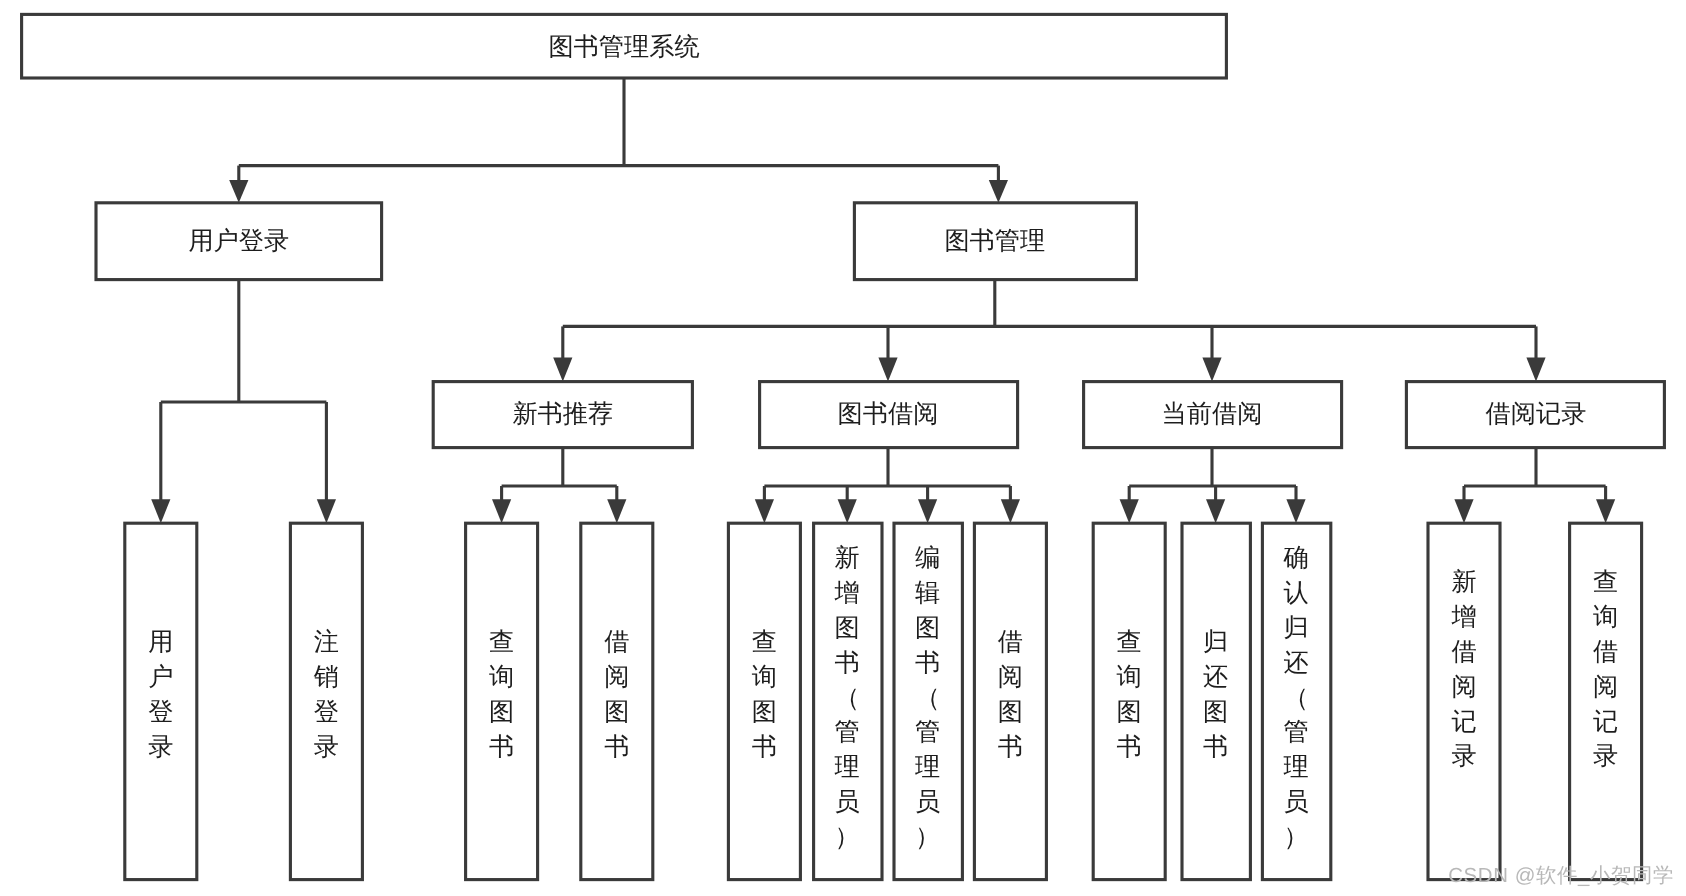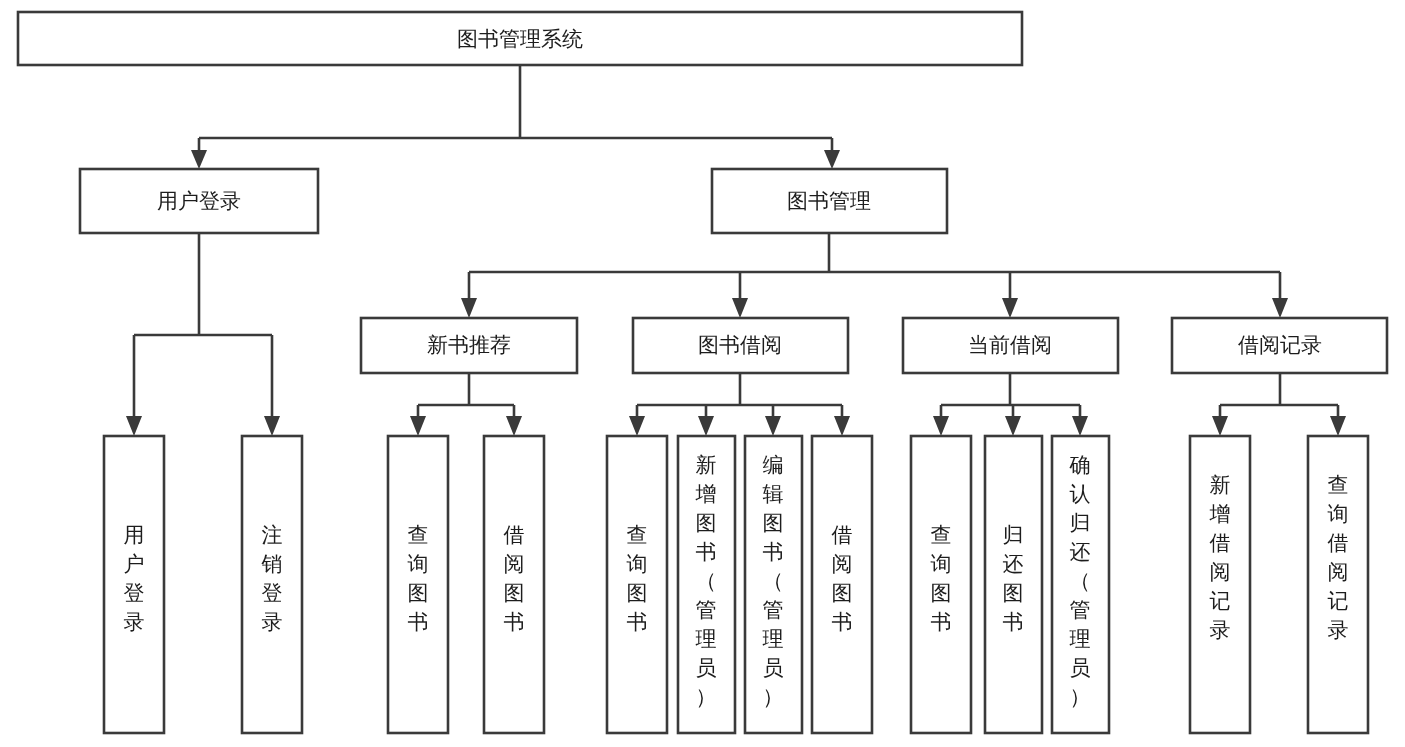--- a/index.html
+++ b/index.html
@@ -233,13 +233,14 @@
         <text class="node-label-v" x="1220" y="492"><tspan x="1220" y="492">新</tspan><tspan x="1220" y="521">增</tspan><tspan x="1220" y="550">借</tspan><tspan x="1220" y="579">阅</tspan><tspan x="1220" y="608">记</tspan><tspan x="1220" y="637">录</tspan></text>
       </g>
 
       <g>
         <rect class="node-box" x="1308" y="436" width="60" height="297"></rect>
         <text class="node-label-v" x="1338" y="492"><tspan x="1338" y="492">查</tspan><tspan x="1338" y="521">询</tspan><tspan x="1338" y="550">借</tspan><tspan x="1338" y="579">阅</tspan><tspan x="1338" y="608">记</tspan><tspan x="1338" y="637">录</tspan></text>
       </g>
     </g>
   </svg>
 
+  <div class="watermark">CSDN @软件_小贺同学</div>
 </div>
 
 </body></html>

